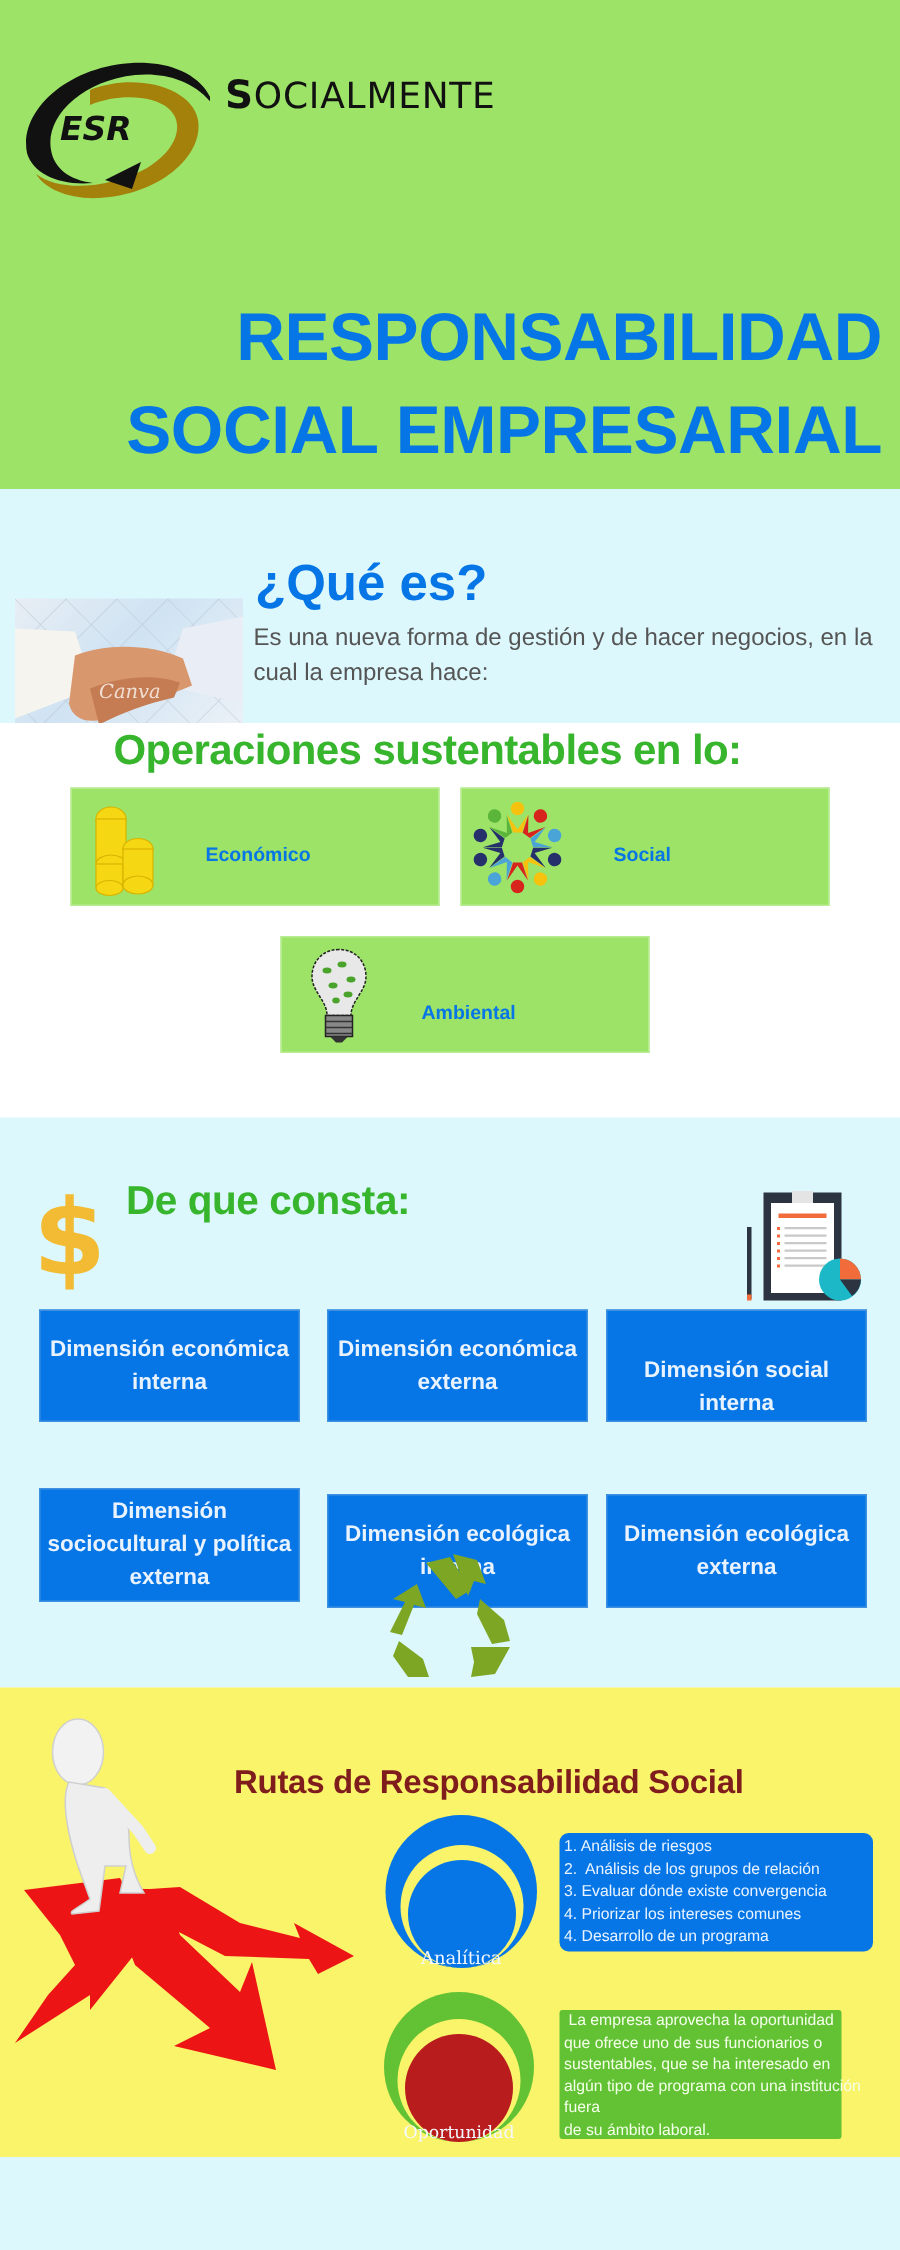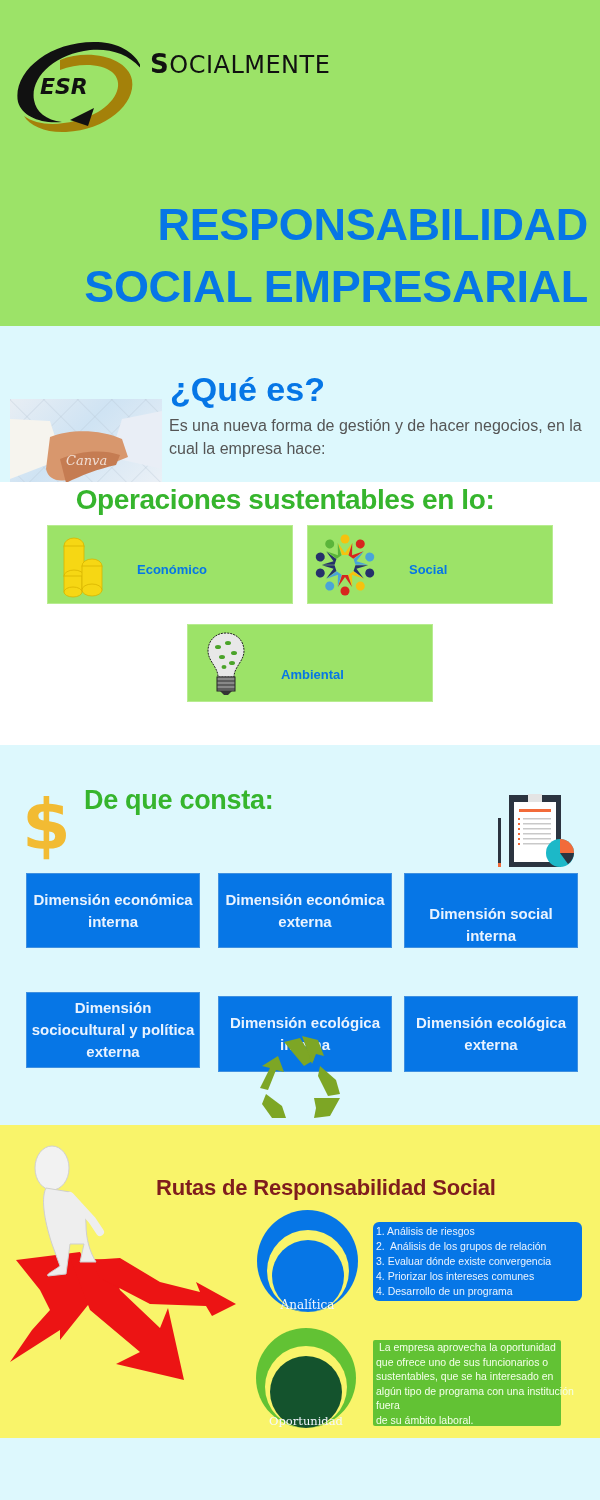--- a/index.html
+++ b/index.html
@@ -296,21 +296,21 @@
 <div class="abs list-box">
   <div>1. Análisis de riesgos</div>
   <div style="white-space:pre;">2.  Análisis de los grupos de relación</div>
   <div>3. Evaluar dónde existe convergencia</div>
   <div>4. Priorizar los intereses comunes</div>
   <div>4. Desarrollo de un programa</div>
 </div>
 
 <div class="abs ring" style="left:256px; top:1328px; width:100px; height:100px; background:#62c234;">
   <div class="ring" style="width:82px; height:82px; background:#f9f46a;">
-    <div class="ring" style="width:72px; height:72px; background:#14532d;">
+    <div class="ring" style="width:72px; height:72px; background:#b91c1c;">
       <span class="ring-label" style="font-size:11.5px; white-space:nowrap;">Oportunidad</span>
     </div>
   </div>
 </div>
 
 <div class="abs opp-box">
   <div class="line" style="white-space:pre;"> La empresa aprovecha la oportunidad</div>
   <div class="line">que ofrece uno de sus funcionarios o</div>
   <div class="line">sustentables, que se ha interesado en</div>
   <div class="line">algún tipo de programa con una institución</div>

